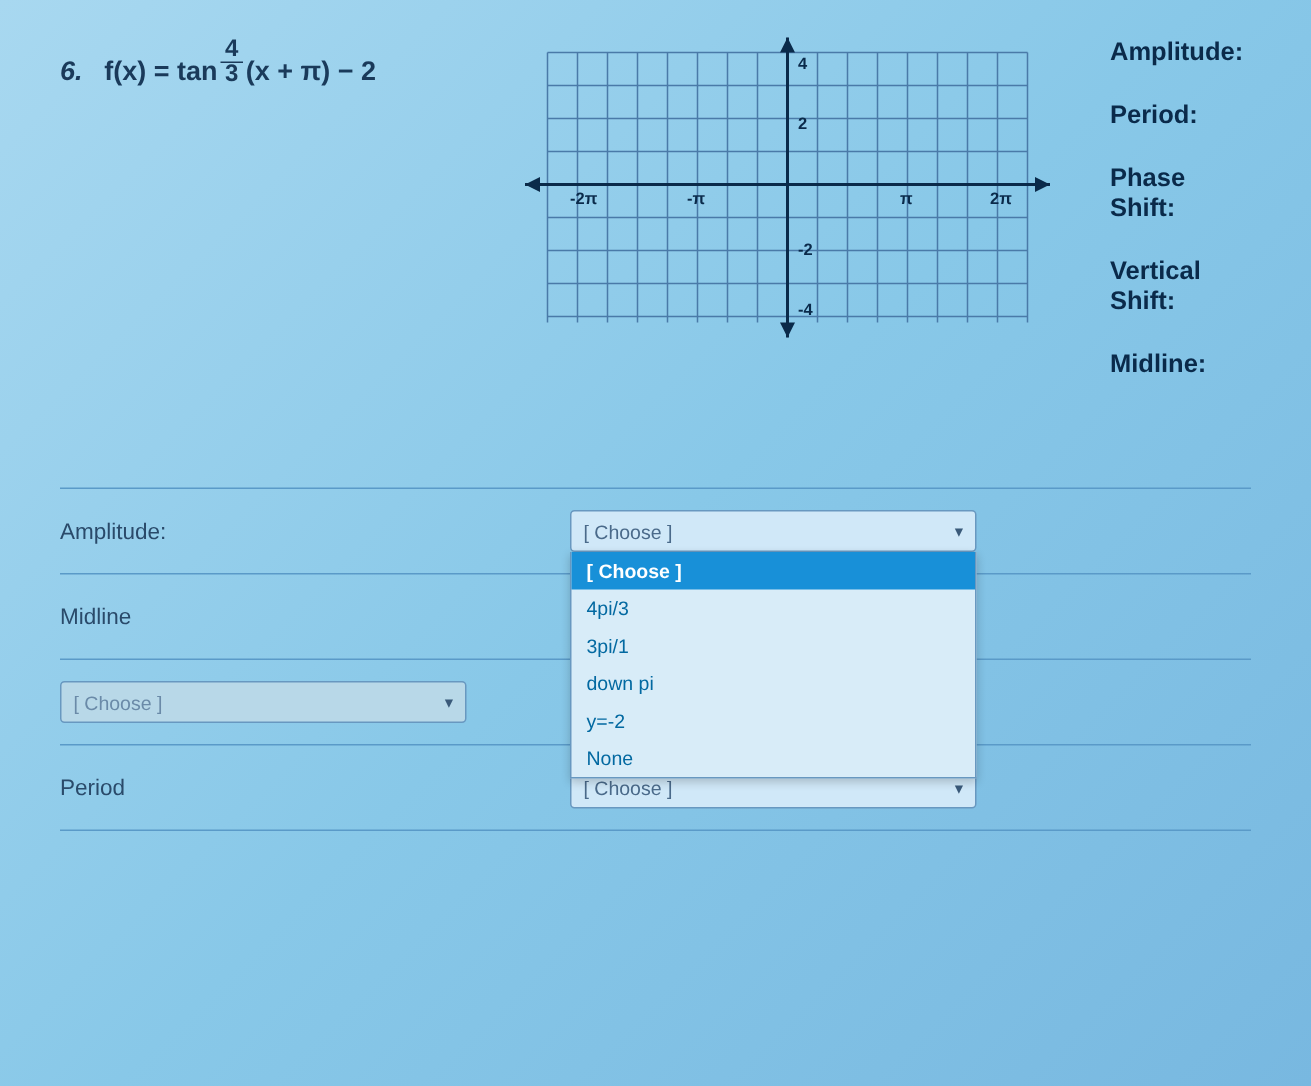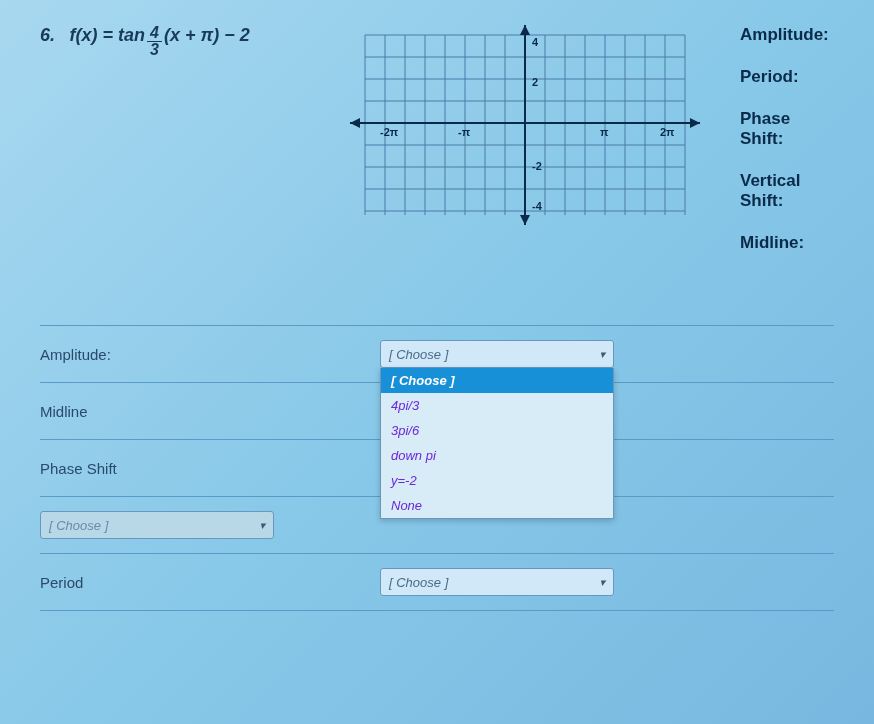--- a/index.html
+++ b/index.html
@@ -27,26 +27,25 @@
     padding-top: 5px;
   }
   .qnum {
     font-weight: bold;
     color: #1a3a5a;
     font-style: italic;
     font-size: 18px;
     margin-right: 10px;
   }
   .formula {
-    font-style: italic;
     font-weight: bold;
     color: #1a3a5a;
     font-size: 18px;
     display: inline-flex;
-    align-items: flex-start;
+    align-items: flex-end;
   }
   .frac {
     display: inline-flex;
     flex-direction: column;
     align-items: center;
     vertical-align: middle;
     margin: 0 2px;
     font-size: 16px;
     line-height: 1;
   }
@@ -82,22 +81,21 @@
   .form-row:first-child {
     border-top: 1px solid #5a9ac8;
   }
   .form-label {
     width: 340px;
     color: #2a4a6a;
     font-size: 15px;
   }
   .select-wrap {
     position: relative;
-    width: 234px;
-    font-style: italic;
+    width: 271px;
   }
   .select-box {
     width: 100%;
     height: 28px;
     background: #d0e8f8;
     border: 1px solid #6898c0;
     border-radius: 3px;
     color: #4a6a8a;
     font-size: 13px;
     padding: 0 8px;
@@ -117,21 +115,21 @@
     width: 100%;
     background: #d8ecf8;
     border: 1px solid #6898c0;
     border-top: none;
     z-index: 10;
     box-shadow: 0 2px 6px rgba(0,0,0,0.2);
   }
   .dropdown-item {
     padding: 5px 10px;
     font-size: 13px;
-    color: #6d28d9;
+    color: #0369a1;
     cursor: pointer;
   }
   .dropdown-item.highlighted {
     background: #1890d8;
     color: #fff;
     font-weight: bold;
   }
   .disabled-select {
     background: #b8d8e8;
     color: #6a8aa8;
@@ -227,45 +225,37 @@
     <div class="form-row">
       <div class="form-label">Amplitude:</div>
       <div class="select-wrap">
         <div class="select-box">
           <span>[ Choose ]</span>
           <span class="caret">▾</span>
         </div>
         <div class="dropdown">
           <div class="dropdown-item highlighted">[ Choose ]</div>
           <div class="dropdown-item">4pi/3</div>
-          <div class="dropdown-item">3pi/6</div>
+          <div class="dropdown-item">3pi/1</div>
           <div class="dropdown-item">down pi</div>
           <div class="dropdown-item">y=-2</div>
           <div class="dropdown-item">None</div>
         </div>
       </div>
     </div>
 
     <div class="form-row">
       <div class="form-label">Midline</div>
       <div class="select-wrap" style="visibility:hidden;">
         <div class="select-box">
             <span></span>
           </div>
       </div>
     </div>
 
-    <div class="form-row">
-      <div class="form-label">Phase Shift</div>
-      <div class="select-wrap" style="visibility:hidden;">
-        <div class="select-box">
-            <span></span>
-          </div>
-      </div>
-    </div>
 
     <div class="form-row">
       <div class="select-wrap">
         <div class="select-box disabled-select">
           <span>[ Choose ]</span>
           <span class="caret">▾</span>
         </div>
       </div>
     </div>
 

